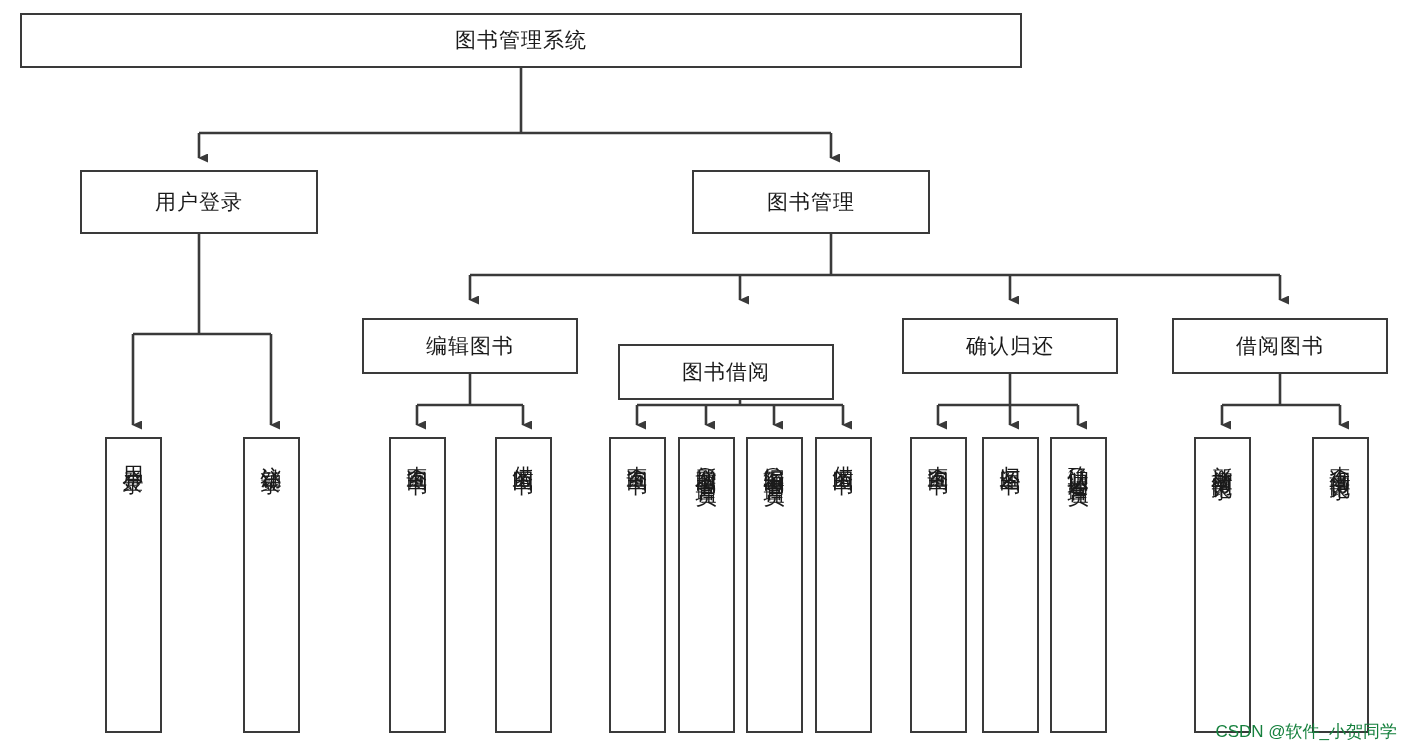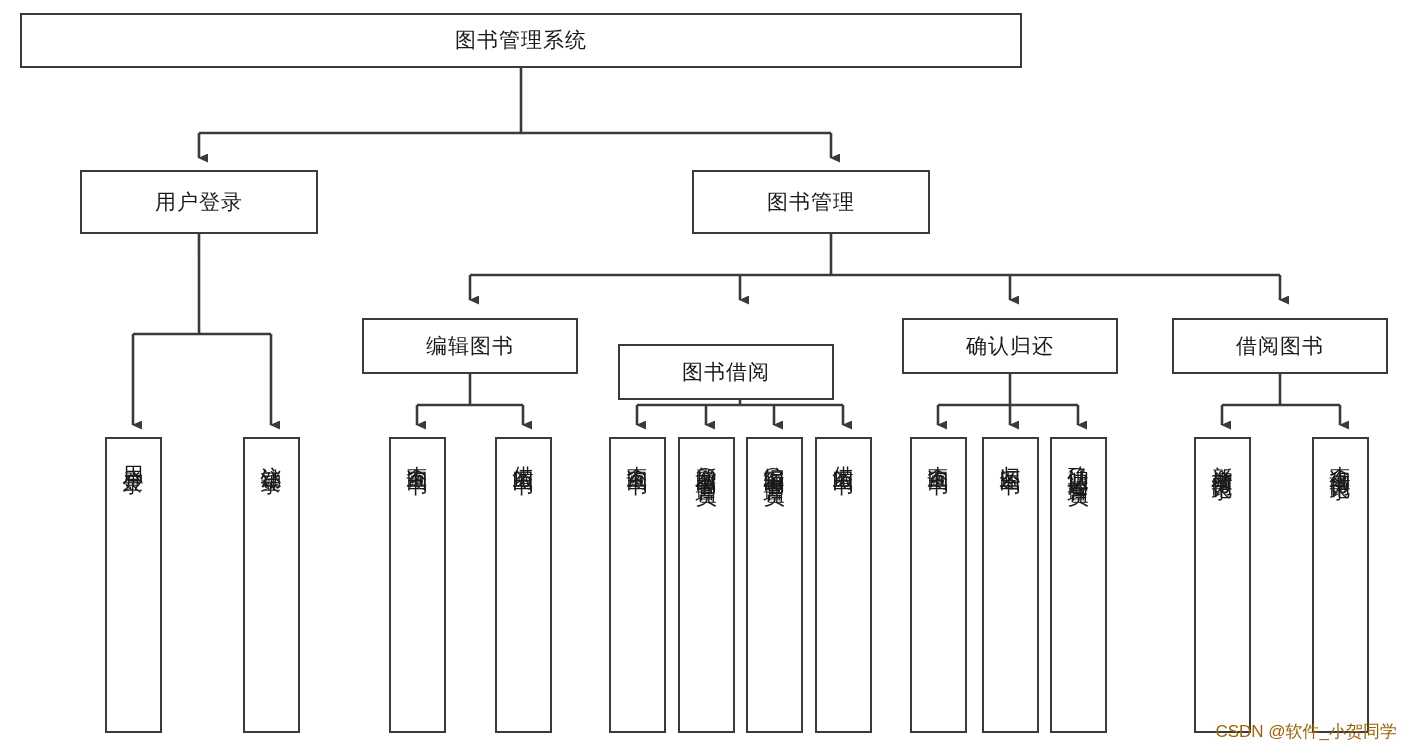--- a/index.html
+++ b/index.html
@@ -60,21 +60,21 @@
     font-size: 21px;
     letter-spacing: 3px;
     line-height: 1;
     margin: 0 auto;
   }
   #watermark {
     position: absolute;
     right: 8px;
     bottom: 4px;
     font-size: 17px;
-    color: #a16207;
+    color: #15803d;
     z-index: 5;
     white-space: nowrap;
     font-family: "Liberation Sans", "DejaVu Sans", sans-serif;
   }
 </style>
 </head>
 <body>
 
 <div id="diagram-root">
 

